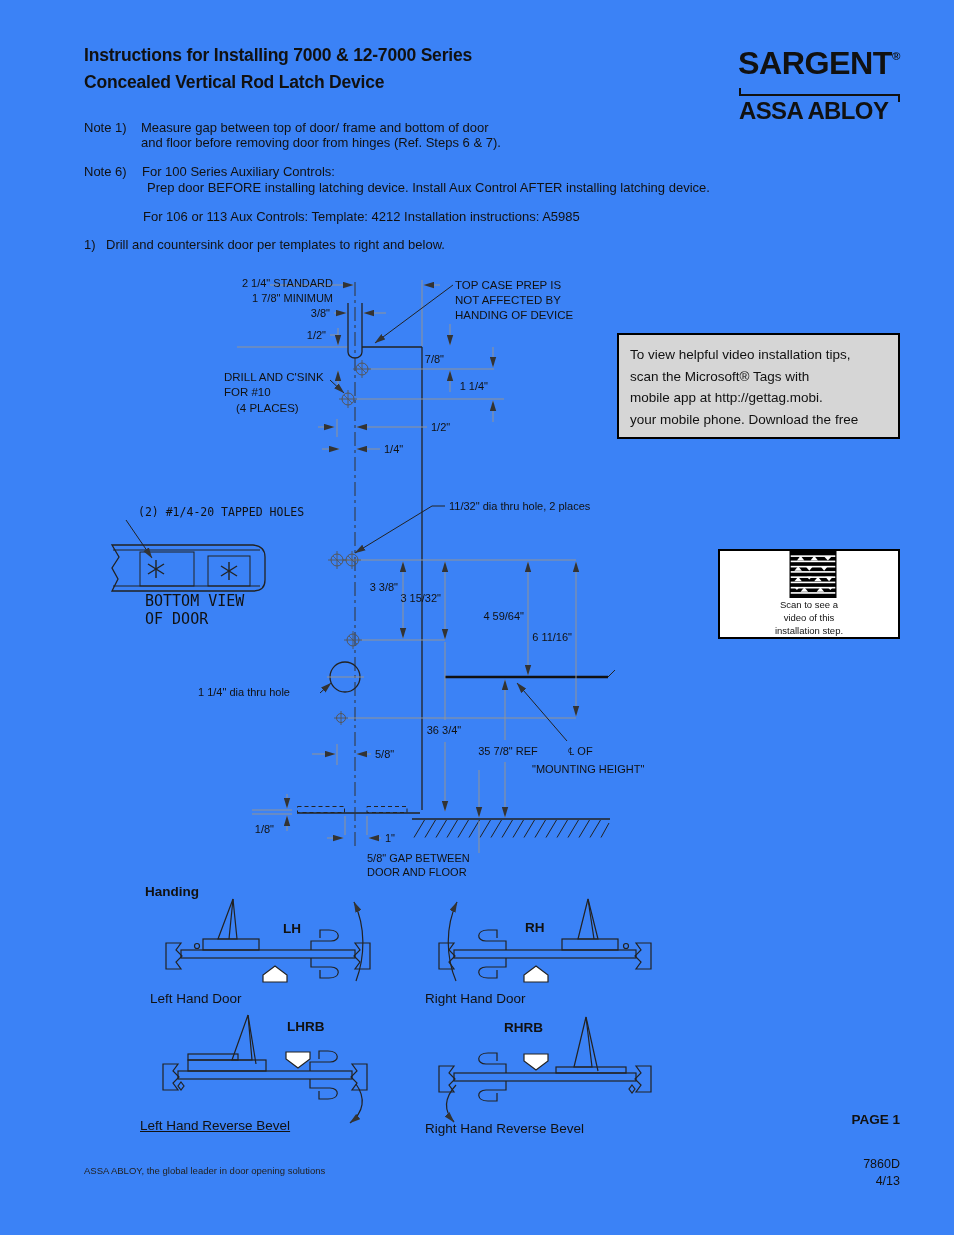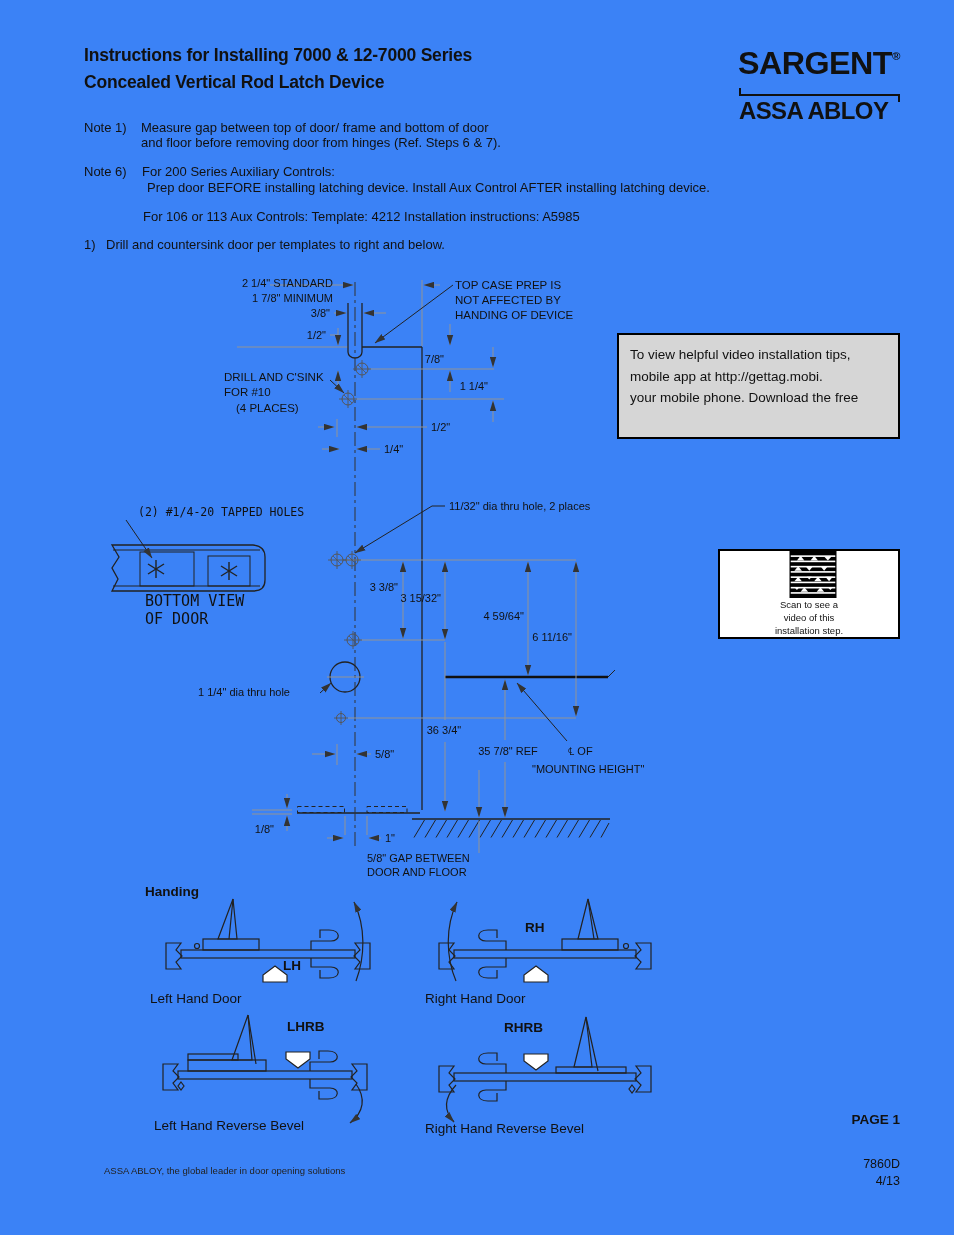--- a/index.html
+++ b/index.html
@@ -13,21 +13,21 @@
   .logo-group{left:739px;top:98px;font-size:23.5px;font-weight:800;letter-spacing:-0.6px;transform:scaleX(1.02);transform-origin:left;}
   .video-box{left:617px;top:333px;width:283px;height:106px;background:#d6d6d6;border:2px solid #000;
              box-sizing:border-box;padding:9px 16px 0 11px;font-size:13.5px;line-height:21.5px;}
   .tag-box{left:718px;top:549px;width:182px;height:90px;border:2px solid #000;box-sizing:border-box;background:#fff;display:flex;align-items:center;flex-direction:column;}
   .tag-caption{font-size:9.5px;line-height:13px;text-align:center;width:92px;}
   .hand-heading{left:145px;top:884px;font-size:13.5px;font-weight:700;}
   .hand-code{font-size:13.5px;font-weight:700;}
   .hand-caption{font-size:13.5px;}
   .pagenum{left:820px;top:1112px;width:80px;text-align:right;font-size:13.5px;font-weight:700;}
   .docnum{left:830px;top:1144px;width:70px;text-align:right;font-size:12.5px;line-height:17px;margin-top:12px;}
-  .foot-tagline{left:84px;top:1165px;font-size:9.5px;color:#222;margin-left:20px;}
+  .foot-tagline{left:84px;top:1165px;font-size:9.5px;color:#222;}
   .foot-copy{left:352px;top:1153px;font-size:8.8px;line-height:11.5px;color:#3a3a3a;}
   
   .dl{stroke:#949494;stroke-width:1;fill:none;}
   .bl{stroke:#222;stroke-width:1.3;fill:none;}
   .b1{stroke:#222;stroke-width:1;fill:none;}
   .hv{stroke:#111;stroke-width:2.4;fill:none;}
   .clx{stroke:#333;stroke-width:1;fill:none;stroke-dasharray:14 4 3 4;}
   text.d{font-family:"Liberation Sans",sans-serif;font-size:11px;fill:#111;}
   text.d2{font-family:"Liberation Sans",sans-serif;font-size:11.5px;fill:#111;}
   text.m{font-family:"DejaVu Sans Mono",monospace;font-size:11.5px;fill:#111;}
@@ -47,21 +47,21 @@
   <div class="abs logo-name"><span>SARGENT</span><span class="logo-reg">®</span></div>
   <svg class="abs" style="left:739px;top:86px;" width="162" height="16">
     <path d="M1,2 V9 H160 V16" stroke="#111" stroke-width="2" fill="none"></path>
   </svg>
   <div class="abs logo-group">ASSA ABLOY</div>
 
   <div class="abs note" style="left:84px;top:120px;text-align:right;">Note 1)</div>
   <div class="abs note" style="left:141px;top:120px;">Measure gap between top of door/ frame and bottom of door</div>
   <div class="abs note" style="left:141px;top:135px;">and floor before removing door from hinges (Ref. Steps 6 &amp; 7).</div>
   <div class="abs note" style="left:84px;top:164px;">Note 6)</div>
-  <div class="abs note" style="left:142px;top:164px;">For 200 Series Auxiliary Controls:</div>
+  <div class="abs note" style="left:142px;top:164px;">For 100 Series Auxiliary Controls:</div>
   <div class="abs note" style="left:147px;top:180px;">Prep door BEFORE installing latching device. Install Aux Control AFTER installing latching device.</div>
   <div class="abs note" style="left:143px;top:209px;">For 106 or 113 Aux Controls: Template: 4212 Installation instructions: A5985</div>
   <div class="abs note" style="left:84px;top:237px;">1)</div>
   <div class="abs note" style="left:106px;top:237px;text-align:right;">Drill and countersink door per templates to right and below.</div>
 
   <svg class="abs" style="left:84px;top:270px;" width="580" height="615" viewBox="0 0 580 615">
     <defs>
       <marker id="ar" viewBox="0 0 10 6" refX="9.5" refY="3" markerWidth="11" markerHeight="7" orient="auto-start-reverse" markerUnits="userSpaceOnUse">
         <path d="M0,0 L10,3 L0,6 Z" fill="#333"></path>
       </marker>
@@ -232,20 +232,21 @@
     <text class="d" x="448" y="503">"MOUNTING HEIGHT"</text>
     <text class="d" x="291" y="488">5/8"</text>
     <text class="d" x="190" y="563" text-anchor="end">1/8"</text>
     <text class="d" x="301" y="572">1"</text>
     <text class="d" x="283" y="592">5/8" GAP BETWEEN</text>
     <text class="d" x="283" y="606">DOOR AND FLOOR</text>
   </svg>
 
   <div class="abs video-box">
     <div>To view helpful video installation tips,</div>
+    <div>scan the Microsoft® Tags with</div>
     <div>mobile app at http://gettag.mobi.</div>
     <div>your mobile phone. Download the free</div>
   </div>
 
   <div class="abs tag-box">
     <svg width="76" height="76" style="margin-left:7px;" viewBox="0 0 76 76">
       <rect x="0" y="0" width="76" height="76" fill="#000"></rect>
       <g fill="#fff">
         <rect x="2" y="7" width="72" height="2.6"></rect>
           <rect x="2" y="15.5" width="72" height="2.6"></rect>
@@ -286,21 +287,21 @@
     <rect class="hd" x="18" y="57" width="174" height="8"></rect>
     <circle class="hd" cx="34" cy="53" r="2.5"></circle>
     <rect class="hd" x="40" y="46" width="56" height="11"></rect>
     <polygon class="hd" points="70,6 55,46 74,46"></polygon>
     <line class="hd" x1="70" y1="6" x2="66" y2="46"></line>
     <path class="hd" d="M148,57 v-9 h20 c10,0 10,-11 -2,-11 h-9 v8"></path>
     <path class="hd" d="M148,65 v9 h20 c10,0 10,11 -2,11 h-9 v-8"></path>
     <polygon points="100,89 100,82 112,73 124,82 124,89" fill="#fff" stroke="#222" stroke-width="1.2"></polygon>
     <path class="hd" d="M193,88 C202,64 203,34 191,9" marker-end="url(#ar)"></path>
   </svg>
-  <div class="abs hand-code" style="left:283px;top:958px;">LH</div>
+  <div class="abs hand-code" style="left:283px;top:921px;">LH</div>
   <div class="abs hand-caption" style="left:150px;top:991px;">Left Hand Door</div>
 
   <svg class="abs" style="left:436px;top:893px;" width="218" height="96" viewBox="0 0 218 96">
     <path class="hd" d="M3,50 h15 l-5,7 6,6 -6,6 5,7 h-15 z"></path>
     <path class="hd" d="M215,50 h-15 l5,7 -6,6 6,6 -5,7 h15 z"></path>
     <rect class="hd" x="18" y="57" width="182" height="8"></rect>
     <path class="hd" d="M70,57 v-9 h-20 c-10,0 -10,-11 2,-11 h9 v8"></path>
     <path class="hd" d="M70,65 v9 h-20 c-10,0 -10,11 2,11 h9 v-8"></path>
     <polygon points="88,89 88,82 100,73 112,82 112,89" fill="#fff" stroke="#222" stroke-width="1.2"></polygon>
     <rect class="hd" x="126" y="46" width="56" height="11"></rect>
@@ -320,21 +321,21 @@
     <rect class="hd" x="28" y="42" width="50" height="6"></rect>
     <polygon class="hd" points="88,3 72,48 92,48"></polygon>
     <line class="hd" x1="88" y1="3" x2="96" y2="52"></line>
     <polygon class="hd" points="21,70 24,74 21,78 18,74"></polygon>
     <path class="hd" d="M150,59 v-9 h20 c10,0 10,-11 -2,-11 h-9 v8"></path>
     <path class="hd" d="M150,67 v9 h20 c10,0 10,11 -2,11 h-9 v-8"></path>
     <polygon points="126,40 150,40 150,47 138,56 126,47" fill="#fff" stroke="#222" stroke-width="1.2"></polygon>
     <path class="hd" d="M196,72 C206,86 204,100 190,111" marker-end="url(#ar)"></path>
   </svg>
   <div class="abs hand-code" style="left:287px;top:1019px;">LHRB</div>
-  <div class="abs hand-caption" style="left:154px;top:1118px;">Left Hand Reverse Bevel</div>
+  <div class="abs hand-caption" style="left:140px;top:1118px;text-decoration:underline;">Left Hand Reverse Bevel</div>
 
   <svg class="abs" style="left:436px;top:1015px;" width="222" height="112" viewBox="0 0 222 112">
     <path class="hd" d="M3,51 h15 l-5,7 6,6 -6,6 5,7 h-15 z"></path>
     <path class="hd" d="M215,51 h-15 l5,7 -6,6 6,6 -5,7 h15 z"></path>
     <rect class="hd" x="18" y="58" width="182" height="8"></rect>
     <path class="hd" d="M70,58 v-9 h-20 c-10,0 -10,-11 2,-11 h9 v8"></path>
     <path class="hd" d="M70,66 v9 h-20 c-10,0 -10,11 2,11 h9 v-8"></path>
     <polygon points="88,39 112,39 112,46 100,55 88,46" fill="#fff" stroke="#222" stroke-width="1.2"></polygon>
     <rect class="hd" x="120" y="52" width="70" height="6"></rect>
     <polygon class="hd" points="150,2 138,52 156,52"></polygon>

